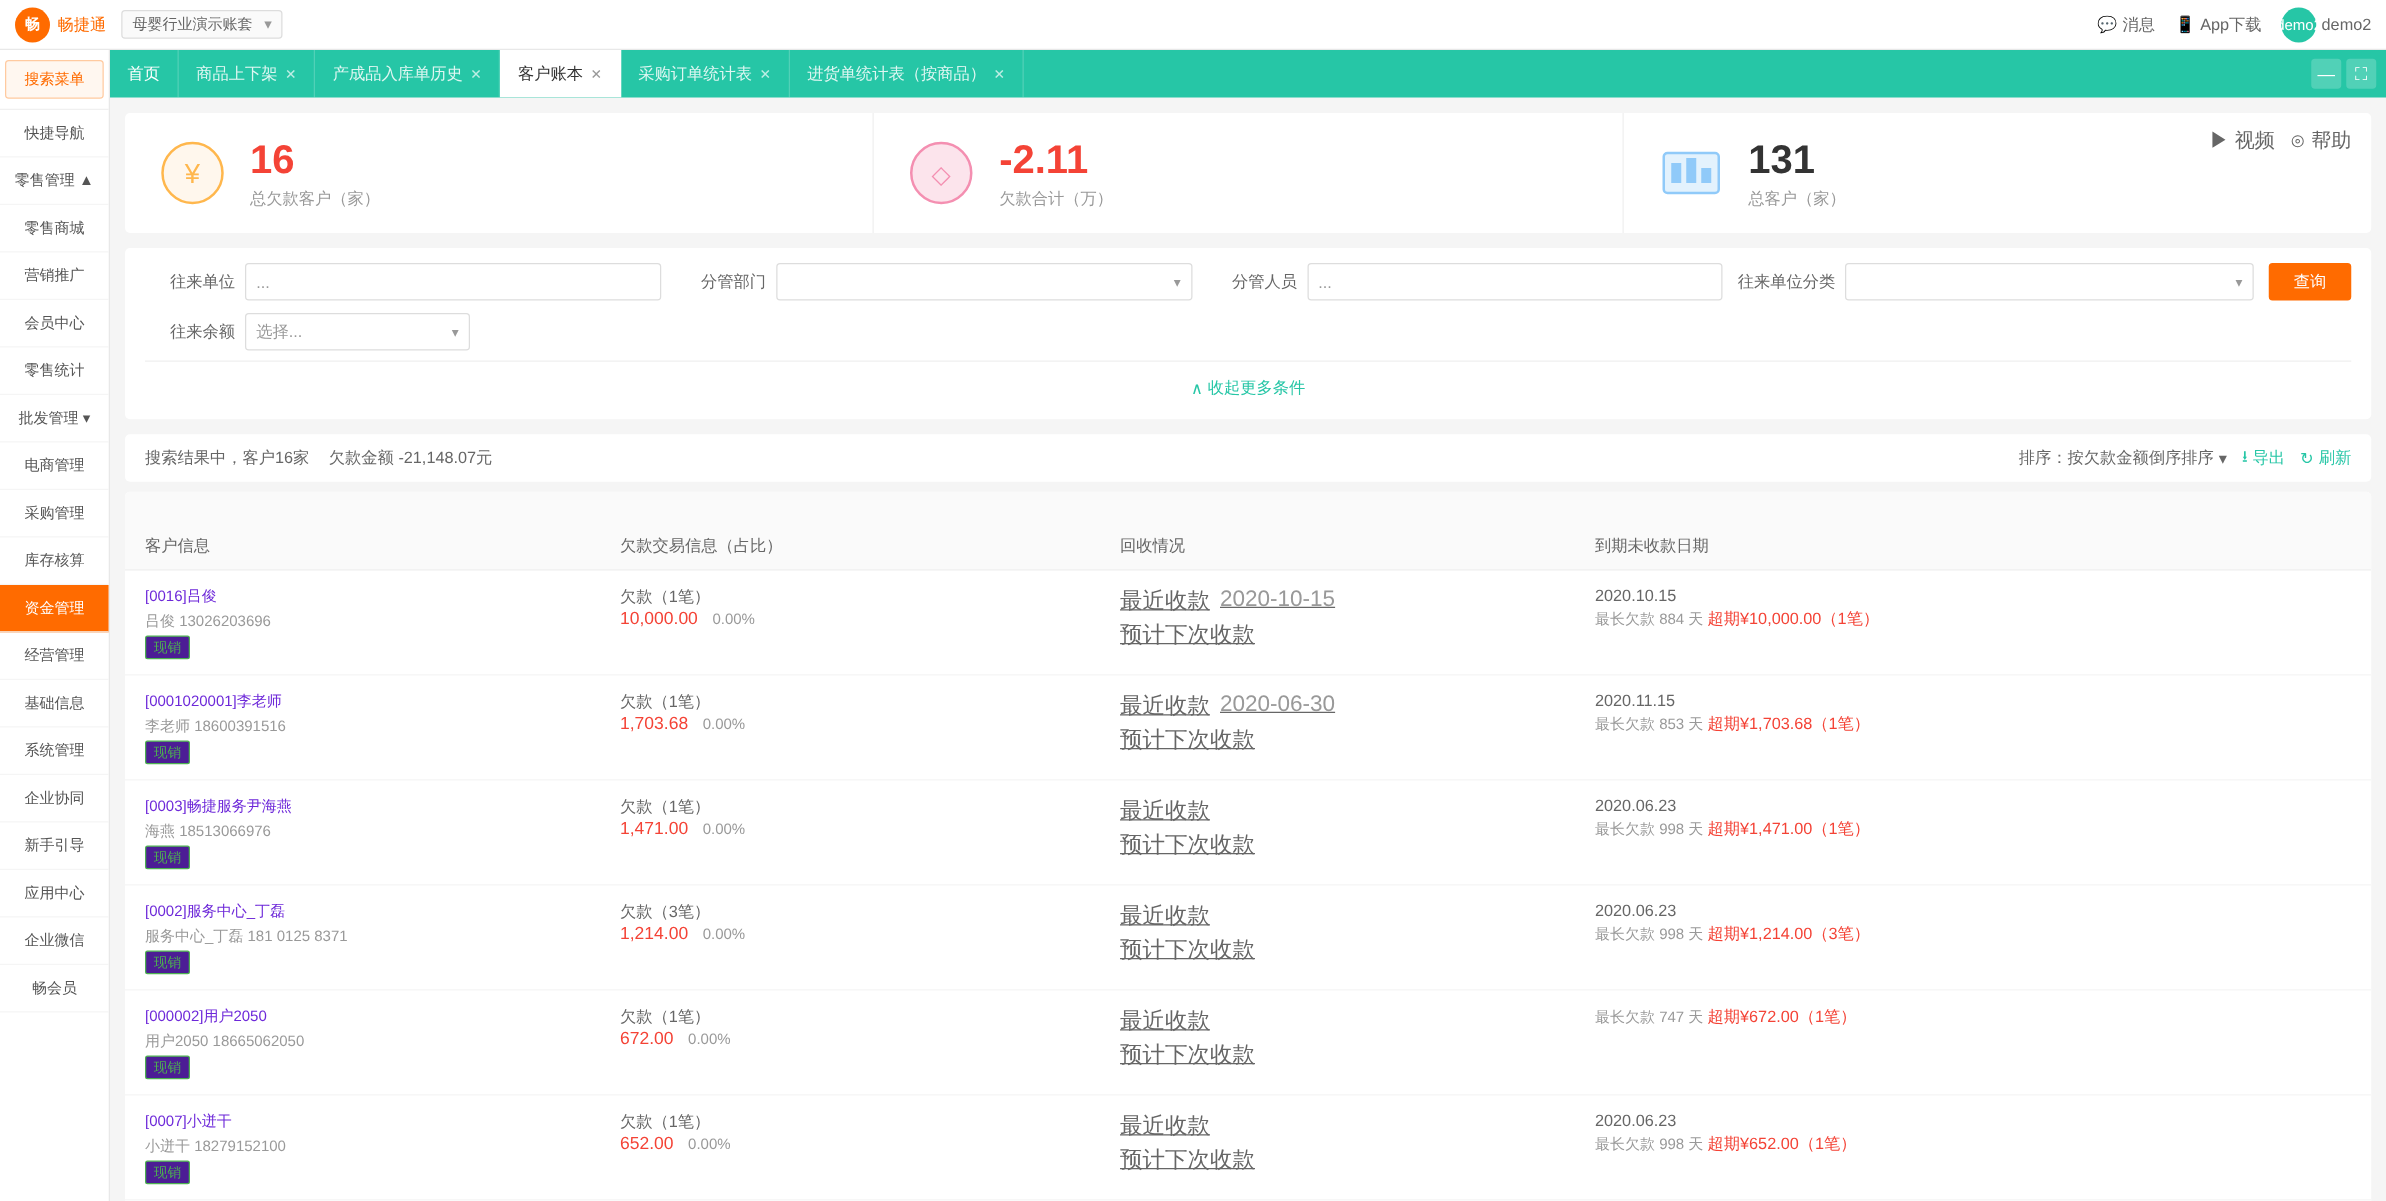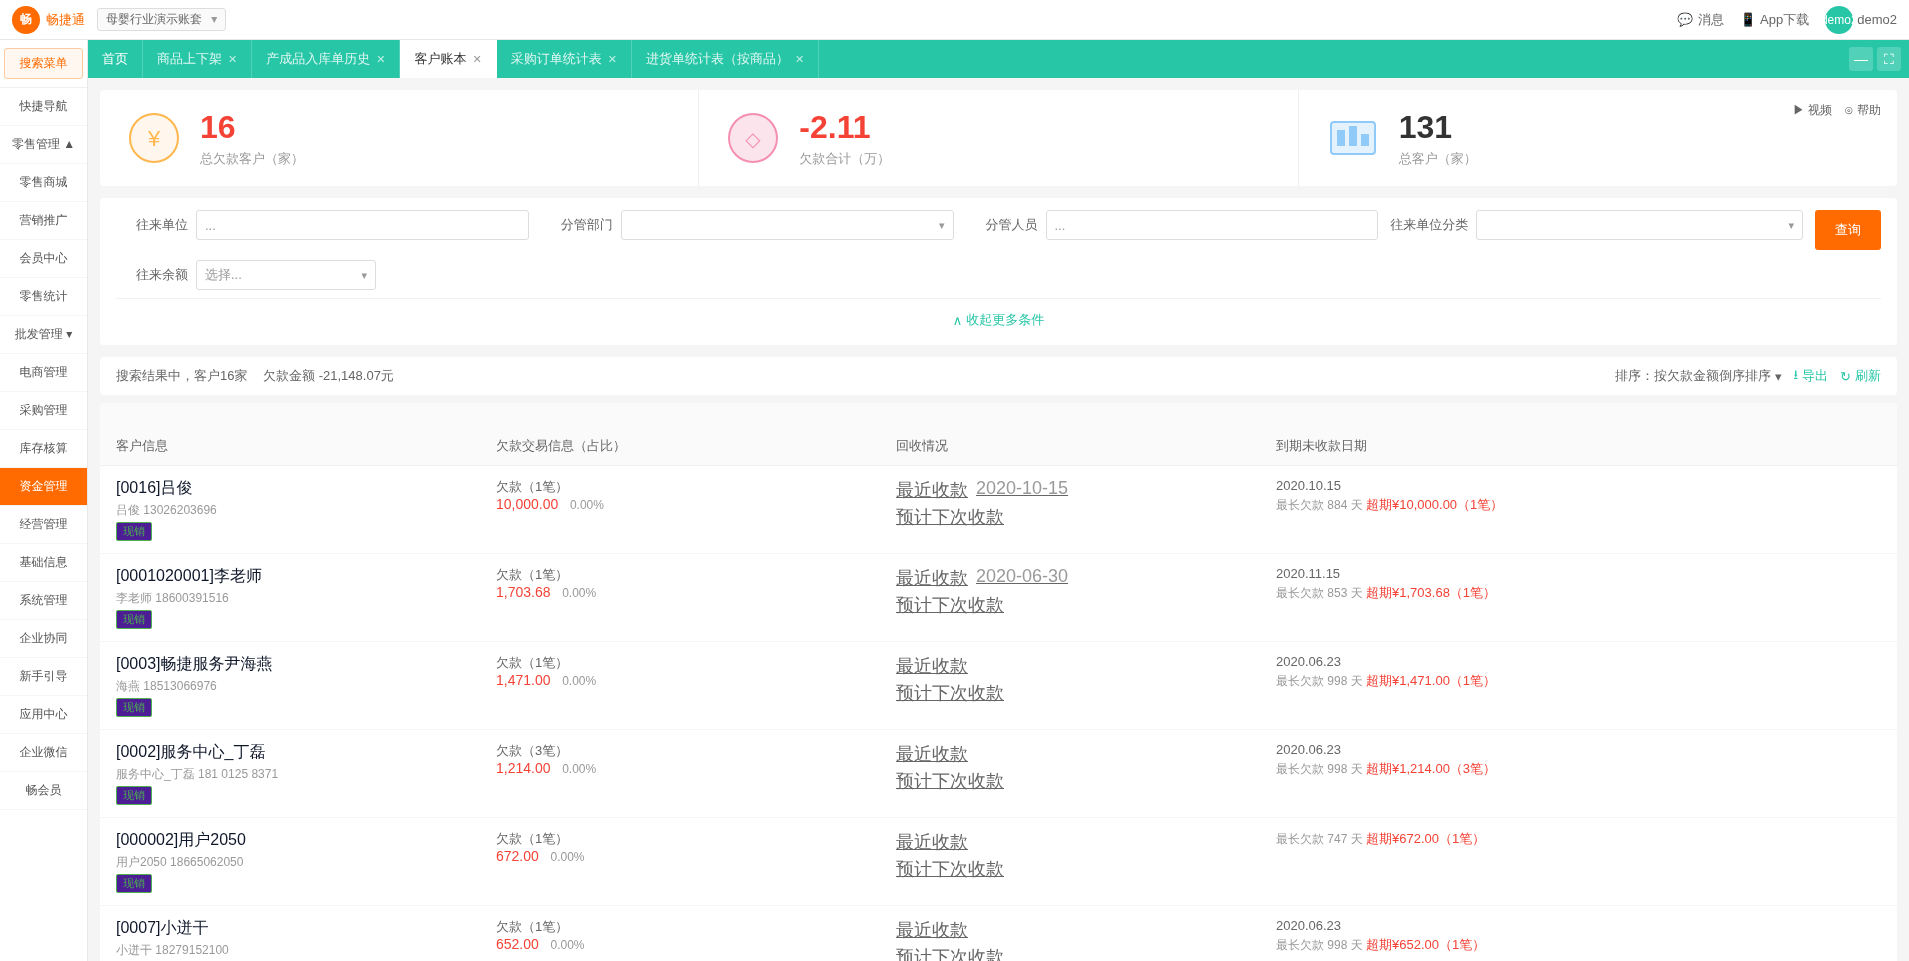--- a/index.html
+++ b/index.html
@@ -52,50 +52,50 @@
     .summary-card:last-child { border-right: none; }
     .card-icon { width: 60px; height: 60px; display: flex; align-items: center; justify-content: center; font-size: 36px; }
     .card-icon.orange { color: #ffb74d; }
     .card-icon.pink { color: #f48fb1; }
     .card-icon.blue { color: #90caf9; }
     .card-value { font-size: 32px; font-weight: bold; }
     .card-value.red { color: #f44336; }
     .card-value.dark { color: #333; }
     .card-label { font-size: 13px; color: #999; margin-top: 4px; }
     .card-actions { position: absolute; top: 12px; right: 16px; display: flex; gap: 12px; }
-    .card-action-btn { font-size: 12px; color: #666; cursor: pointer; }
+    .card-action-btn { font-size: 16px; color: #666; cursor: pointer; }
 
     
     .filter-section { background: #fff; padding: 12px 16px; margin-bottom: 12px; border-radius: 4px; }
     .filter-row { display: flex; align-items: flex-start; gap: 12px; margin-bottom: 10px; }
     .filter-item { display: flex; align-items: center; gap: 8px; flex: 1; }
     .filter-label { font-size: 13px; color: #666; white-space: nowrap; min-width: 72px; text-align: right; }
     .filter-input { flex: 1; height: 30px; border: 1px solid #ddd; border-radius: 3px; padding: 0 8px; font-size: 13px; display: flex; align-items: center; justify-content: space-between; cursor: pointer; background: #fff; }
     .filter-input span { color: #999; }
     .filter-input .arrow { color: #999; font-size: 11px; }
     .filter-row-2 { display: flex; align-items: center; gap: 12px; }
     .collapse-btn { display: flex; align-items: center; justify-content: center; gap: 4px; color: #26c6a6; font-size: 13px; cursor: pointer; padding: 4px 12px; }
-    .search-btn { padding: 0 20px; height: 40px; background: #ff6b00; color: #fff; border: none; border-radius: 3px; font-size: 13px; cursor: pointer; }
+    .search-btn { padding: 0 20px; height: 30px; background: #ff6b00; color: #fff; border: none; border-radius: 3px; font-size: 13px; cursor: pointer; }
 
     
     .results-bar { background: #fff; padding: 8px 16px; margin-bottom: 8px; border-radius: 4px; display: flex; align-items: center; justify-content: space-between; }
     .results-info { font-size: 13px; color: #666; }
     .results-actions { display: flex; align-items: center; gap: 12px; font-size: 13px; color: #666; }
     .sort-select { display: flex; align-items: center; gap: 4px; }
     .export-btn { display: flex; align-items: center; gap: 4px; color: #26c6a6; cursor: pointer; }
     .refresh-btn { display: flex; align-items: center; gap: 4px; color: #26c6a6; cursor: pointer; }
 
     
     .data-table { background: #fff; border-radius: 4px; overflow: hidden; }
     .table-header { display: grid; grid-template-columns: 380px 400px 380px 1fr; padding: 10px 16px; background: #fafafa; border-bottom: 1px solid #f0f0f0; }
     .col-header { font-size: 13px; color: #666; font-weight: 500; margin-top: 24px; }
     .table-body { }
     .table-row { display: grid; grid-template-columns: 380px 400px 380px 1fr; padding: 12px 16px; border-bottom: 1px solid #f5f5f5; }
     .customer-info { }
-    .customer-name { color: #0f172a; font-size: 16px; cursor: pointer; }
+    .customer-name { color: #6d28d9; font-size: 12px; cursor: pointer; }
     .customer-phone { font-size: 12px; color: #999; margin: 3px 0; }
     .tag { display: inline-block; padding: 1px 6px; font-size: 11px; border-radius: 2px; }
     .tag.green { background: #4c1d95; color: #4caf50; border: 1px solid #4caf50; }
     .debt-info { }
     .debt-label { font-size: 13px; color: #666; }
     .debt-amount { font-size: 14px; color: #f44336; font-weight: 500; margin: 3px 0; }
     .debt-percent { font-size: 12px; color: #999; margin-left: 8px; }
     .collection-info { }
     .collection-row { display: flex; align-items: flex-start; gap: 8px; font-size: 18px; color: #666; margin-bottom: 3px; text-decoration: underline; }
     .due-date-info { }

